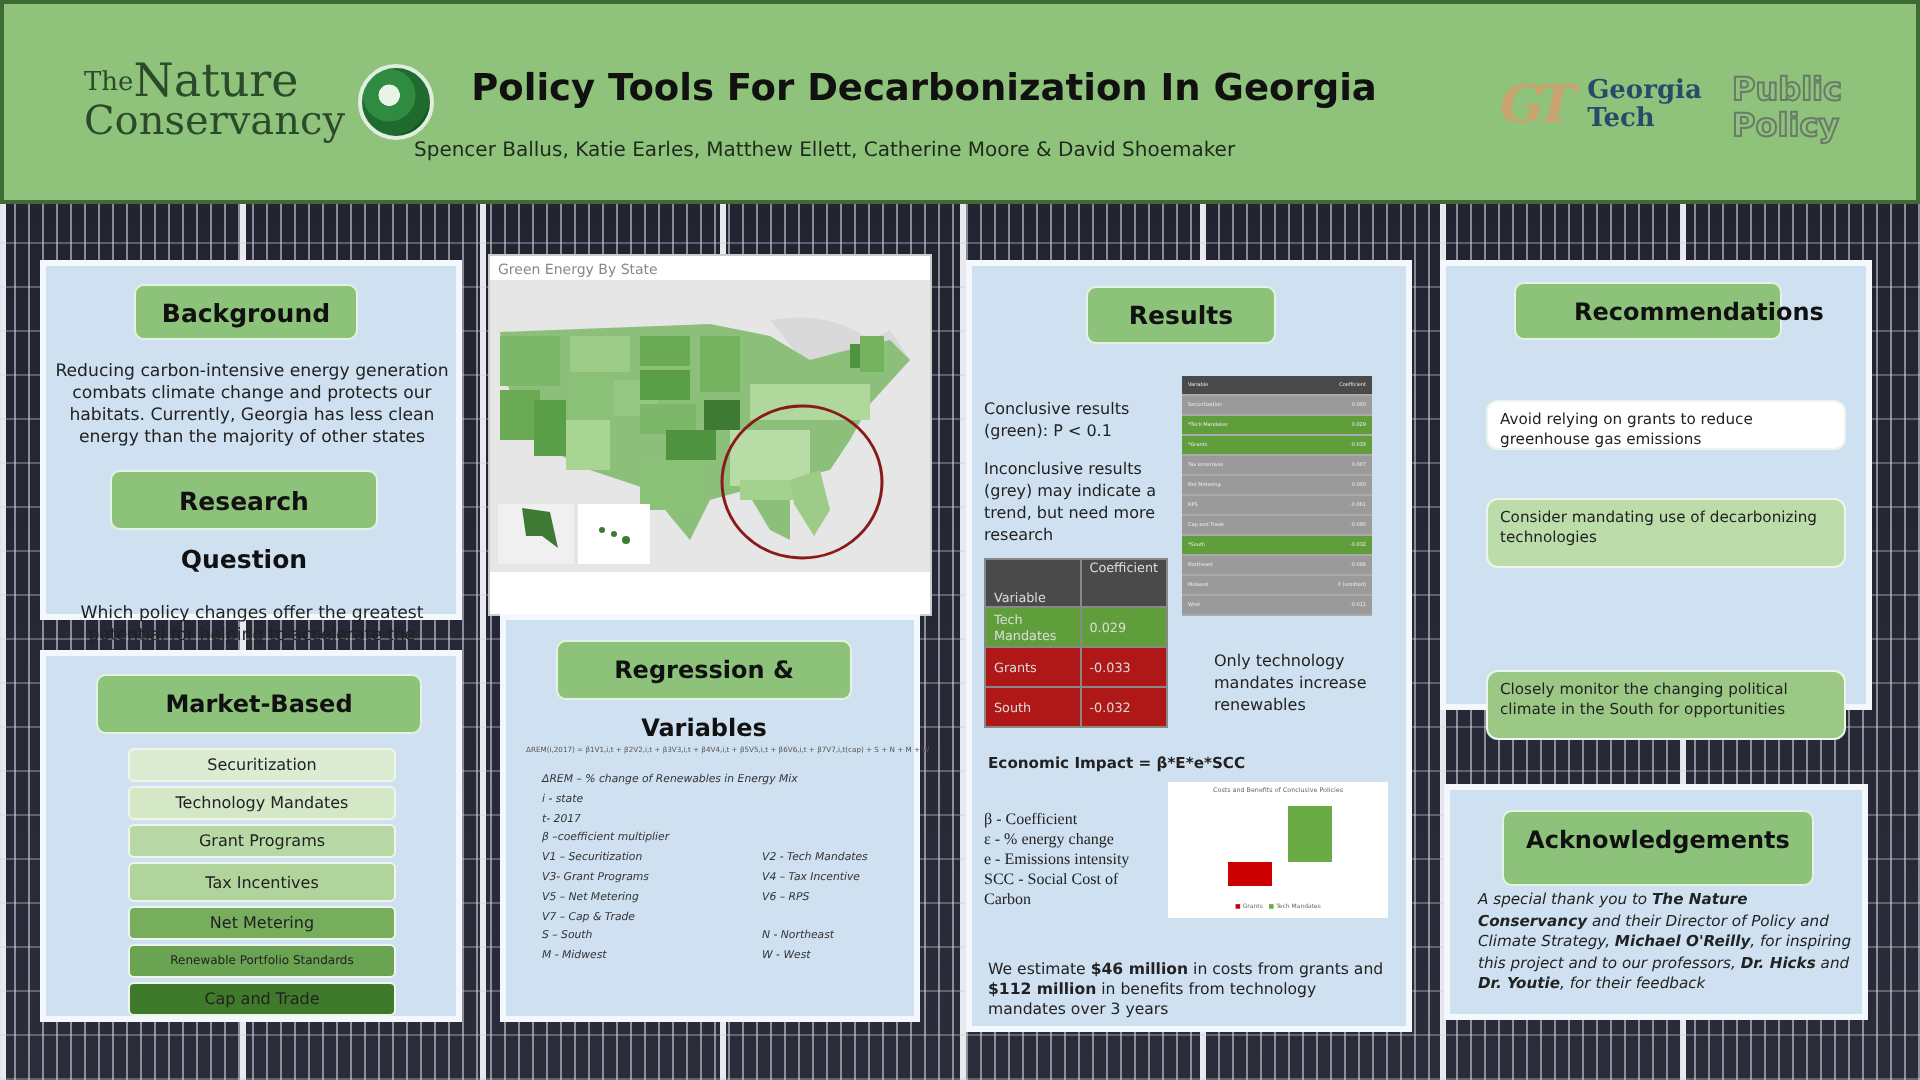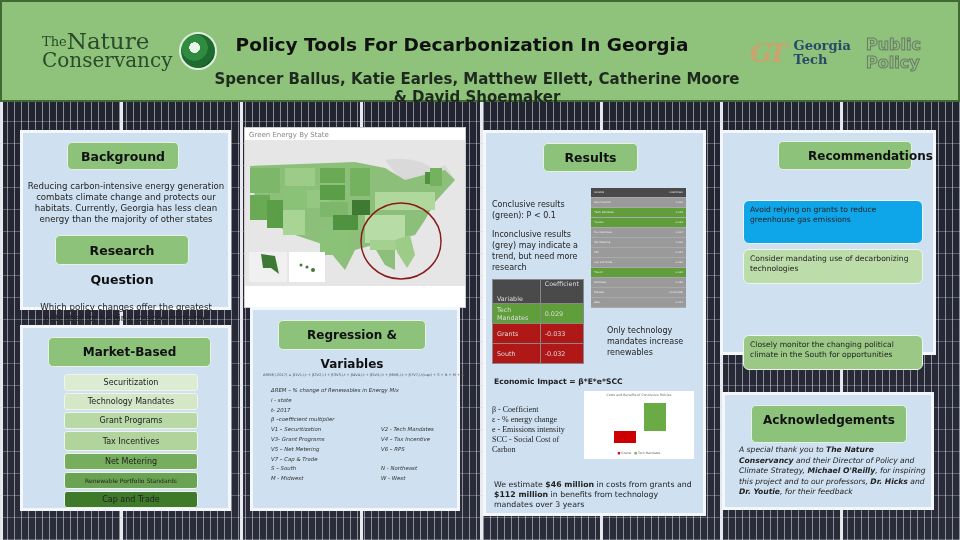--- a/index.html
+++ b/index.html
@@ -26,22 +26,22 @@
   .globe {
     width: 38px; height: 38px; border-radius: 50%; margin-left: 6px;
     background: radial-gradient(circle at 40% 40%, #e8f4e8 0 18%, #2f8b3f 19% 45%, #1f6b2f 46% 70%, #0f5a22 71%);
     border: 2px solid #e0eee0;
   }
   .title {
     position: absolute; left: 205px; top: 32px; width: 510px; text-align: center;
     font-family: "DejaVu Sans", sans-serif; font-weight: bold; font-size: 18.5px; color: #111;
   }
   .authors {
-    position: absolute; left: 205px; top: 68px; width: 540px; text-align: center;
-    font-weight: bold; font-size: 15px; color: #1e2a1e;
+    position: absolute; left: 205px; top: 68px; width: 540px; 
+    font-weight: normal; font-size: 10px; color: #1e2a1e;
   }
   .gt-logo { position: absolute; left: 748px; top: 36px; display: flex; align-items: center; }
   .gt-mark { font-family: "DejaVu Serif", serif; font-weight: bold; font-size: 26px; color: #c9a46e; letter-spacing: -4px; font-style: italic; }
   .gt-text { font-family: "DejaVu Serif", serif; font-weight: bold; color: #2a4a6a; font-size: 13px; line-height: 14px; margin-left: 10px; }
   .pp-logo { position: absolute; left: 864px; top: 34px; font-weight: bold; font-size: 16px; line-height: 18px;
     color: #8fc27a; -webkit-text-stroke: 1px #6a7a6a; }
 
   .panel { position: absolute; background: #cfe0f0; border: 3px solid #f4f7fb; }
   .pill {
     position: absolute; background: #8cc27a; border: 1px solid #e6f2e0; border-radius: 5px;
@@ -269,22 +269,22 @@
       &nbsp; <span style="color:#6aab45;">■</span> <span>Tech Mandates</span>
     </div>
   </div>
 
   <div class="ptext" style="left:8px; top:347px; width:205px; font-size:7.8px; line-height:10px;">
     <span>We estimate </span><b>$46 million</b><span> in costs from  grants and </span><b>$112 million</b><span> in benefits from technology mandates over 3 years</span>
   </div>
 </div>
 
 <div class="panel" style="left:720px; top:130px; width:216px; height:225px;">
-  <div class="pill" style="left:55px; top:8px; width:134px; height:29px; font-size:12px; line-height:28px;padding-left:29px;">Recommendations</div>
-  <div class="rec" style="top:67px; height:44px; background:#0ea5e9;">Avoid relying on grants to reduce greenhouse gas emissions</div>
+  <div class="pill" style="left:34px; top:8px; width:134px; height:29px; font-size:12px; line-height:28px;padding-left:29px;">Recommendations</div>
+  <div class="rec" style="top:67px; height:25px; background:#ffffff;">Avoid relying on grants to reduce greenhouse gas emissions</div>
   <div class="rec" style="top:116px; height:35px; background:#bcdcaa;">Consider mandating use of decarbonizing technologies</div>
   <div class="rec" style="top:166px; height:35px; background:#9bc985;margin-top:36px;">Closely monitor the changing political climate in the South for  opportunities</div>
 </div>
 
 <div class="panel" style="left:722px; top:392px; width:212px; height:118px;">
   <div class="pill" style="left:26px; top:10px; width:156px; height:38px; font-size:12px; line-height:28px;">Acknowledgements</div>
   <div class="ptext" style="left:14px; top:50px; width:190px; font-size:7.6px; line-height:10.5px;font-style:italic;">
     <span>A special thank you to </span><b>The Nature Conservancy</b><span> and their Director of Policy and Climate Strategy, </span><b>Michael O'Reilly</b><span>, for inspiring this project and to our professors, </span><b>Dr. Hicks</b><span> and </span><b>Dr. Youtie</b><span>, for their feedback</span>
   </div>
 </div>

